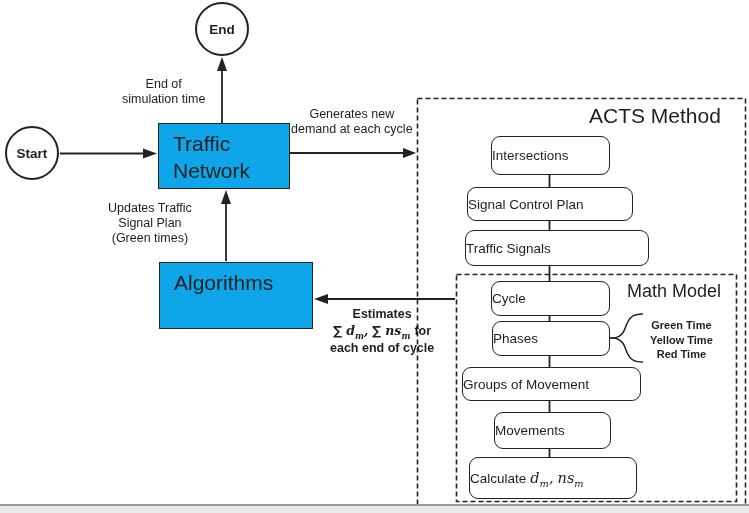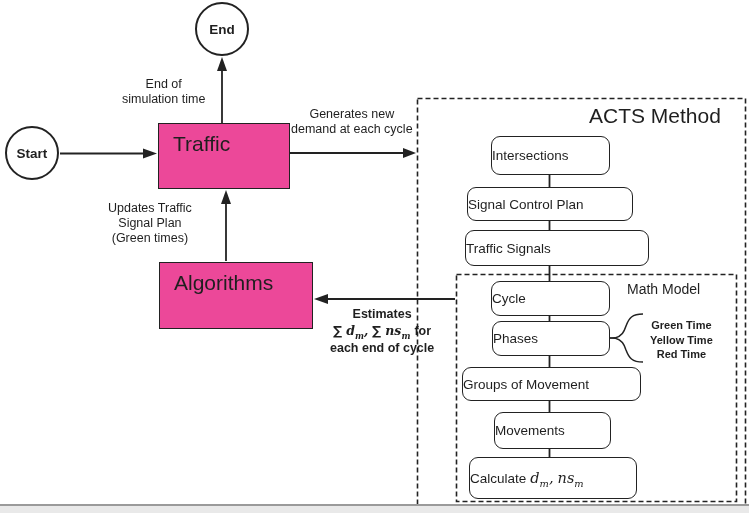--- a/index.html
+++ b/index.html
@@ -41,21 +41,21 @@
     justify-content: center;
     font-weight: bold;
     font-size: 13.5px;
   }
   .start-circle { left: 5px; top: 126px; width: 54px; height: 54px; }
   .end-circle   { left: 195px; top: 2px; width: 54px; height: 54px; }
 
   .rect-node {
     position: absolute;
     border: 1.8px solid var(--line);
-    background: #ec4899;
+    background: #0ea5e9;
     font-size: 21px;
     line-height: 27px;
     padding: 6px 0 0 14px;
   }
   .traffic-network { left: 158px; top: 123px; width: 132px; height: 66px; }
   .evolutionary    { left: 159px; top: 262px; width: 154px; height: 67px; }
 
   .round-node {
     position: absolute;
     border: 1.6px solid var(--line);
@@ -74,21 +74,21 @@
   .b-phases        { left: 492px; top: 321px; width: 118px; height: 35px; }
   .b-groups        { left: 462px; top: 367px; width: 179px; height: 34px; }
   .b-movements     { left: 494px; top: 412px; width: 117px; height: 37px; }
   .b-calculate     { left: 469px; top: 457px; width: 168px; height: 42px; font-size: 13.5px; }
 
   .region-title {
     position: absolute;
     white-space: nowrap;
   }
   .acts-title { left: 589px; top: 104px; font-size: 21px; }
-  .math-title { left: 627px; top: 281px; font-size: 14px; }
+  .math-title { left: 627px; top: 281px; font-size: 18px; }
 
   .flabel {
     position: absolute;
     font-size: 12.5px;
     line-height: 15px;
     white-space: nowrap;
     text-align: center;
   }
   .l-endsim    { left: 122px; top: 77px; }
   .l-generates { left: 291px; top: 107px; }
@@ -170,20 +170,21 @@
 
   <div class="node-circle start-circle">
     <span>Start</span>
   </div>
   <div class="node-circle end-circle">
     <span>End</span>
   </div>
 
   <div class="rect-node traffic-network">
     <div>Traffic</div>
+    <div>Network</div>
   </div>
   <div class="rect-node evolutionary">
     <div>Algorithms</div>
   </div>
 
   <div class="region-title acts-title">ACTS Method</div>
   <div class="region-title math-title">Math Model</div>
 
   <div class="round-node b-intersections">
     <span>Intersections</span>

